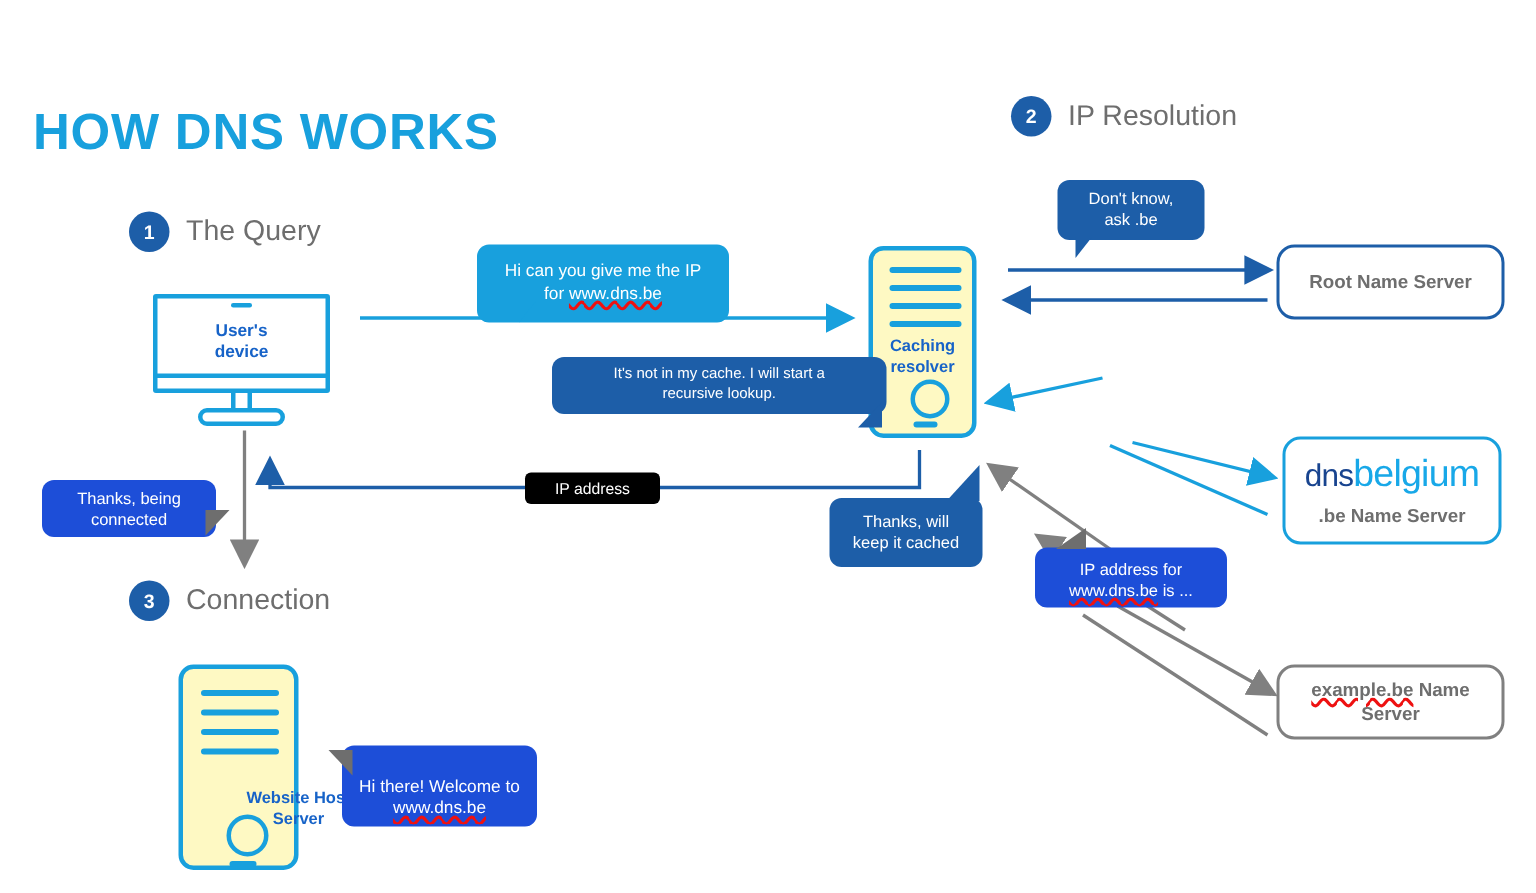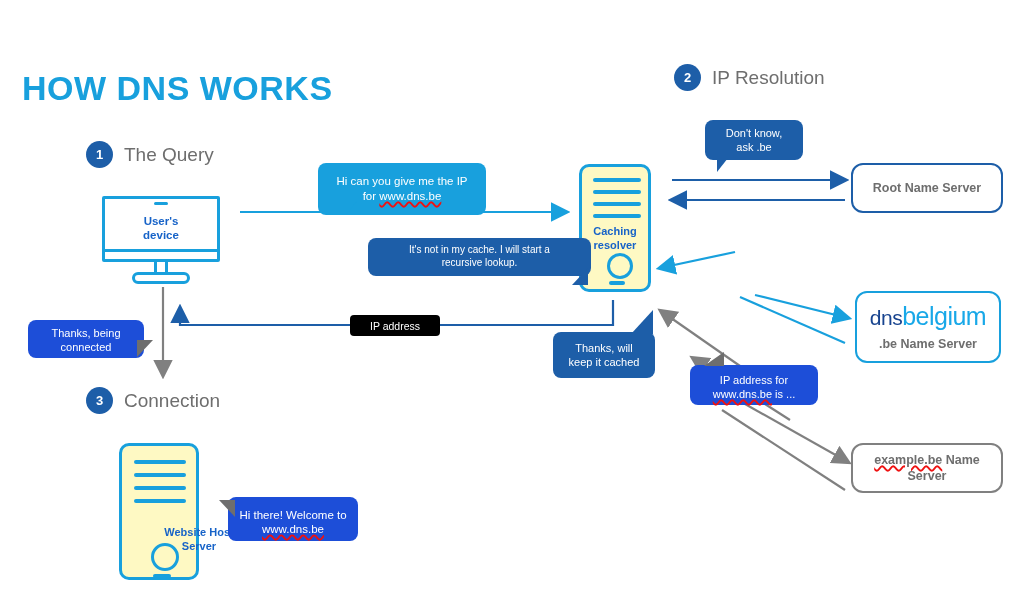--- a/index.html
+++ b/index.html
@@ -56,21 +56,21 @@
       border-right:20px solid #6e6e6e;border-top:14px solid transparent;}
 
   #b-thanksconn{left:28px;top:320px;width:116px;height:38px;font-size:11px;}
   #b-thanksconn .tail{right:-13px;top:20px;border-left:16px solid #6e6e6e;
       border-right:4px solid transparent;border-bottom:17px solid transparent;}
 
   #b-keepcached{left:553px;top:332px;width:102px;height:46px;font-size:11px;text-align:center;}
   #b-keepcached .tail{right:2px;top:-22px;border-left:6px solid transparent;
       border-right:22px solid #1d5ea8;border-top:24px solid transparent;}
 
-  #b-hithere{left:228px;top:497px;width:130px;height:44px;font-size:11.5px;}
+  #b-hithere{left:228px;top:497px;width:130px;height:54px;font-size:11.5px;}
   #b-hithere .tail{left:-13px;top:3px;border-right:16px solid #6e6e6e;
       border-left:4px solid transparent;border-bottom:17px solid transparent;}
 
   
   #ip-pill{position:absolute;left:350px;top:315px;width:90px;height:21px;
      background:#000000;border-radius:4px;color:#fff;font-size:10.5px;
      display:flex;align-items:center;justify-content:center;}
 
   
   #user-device{position:absolute;left:102px;top:196px;width:118px;height:88px;}

